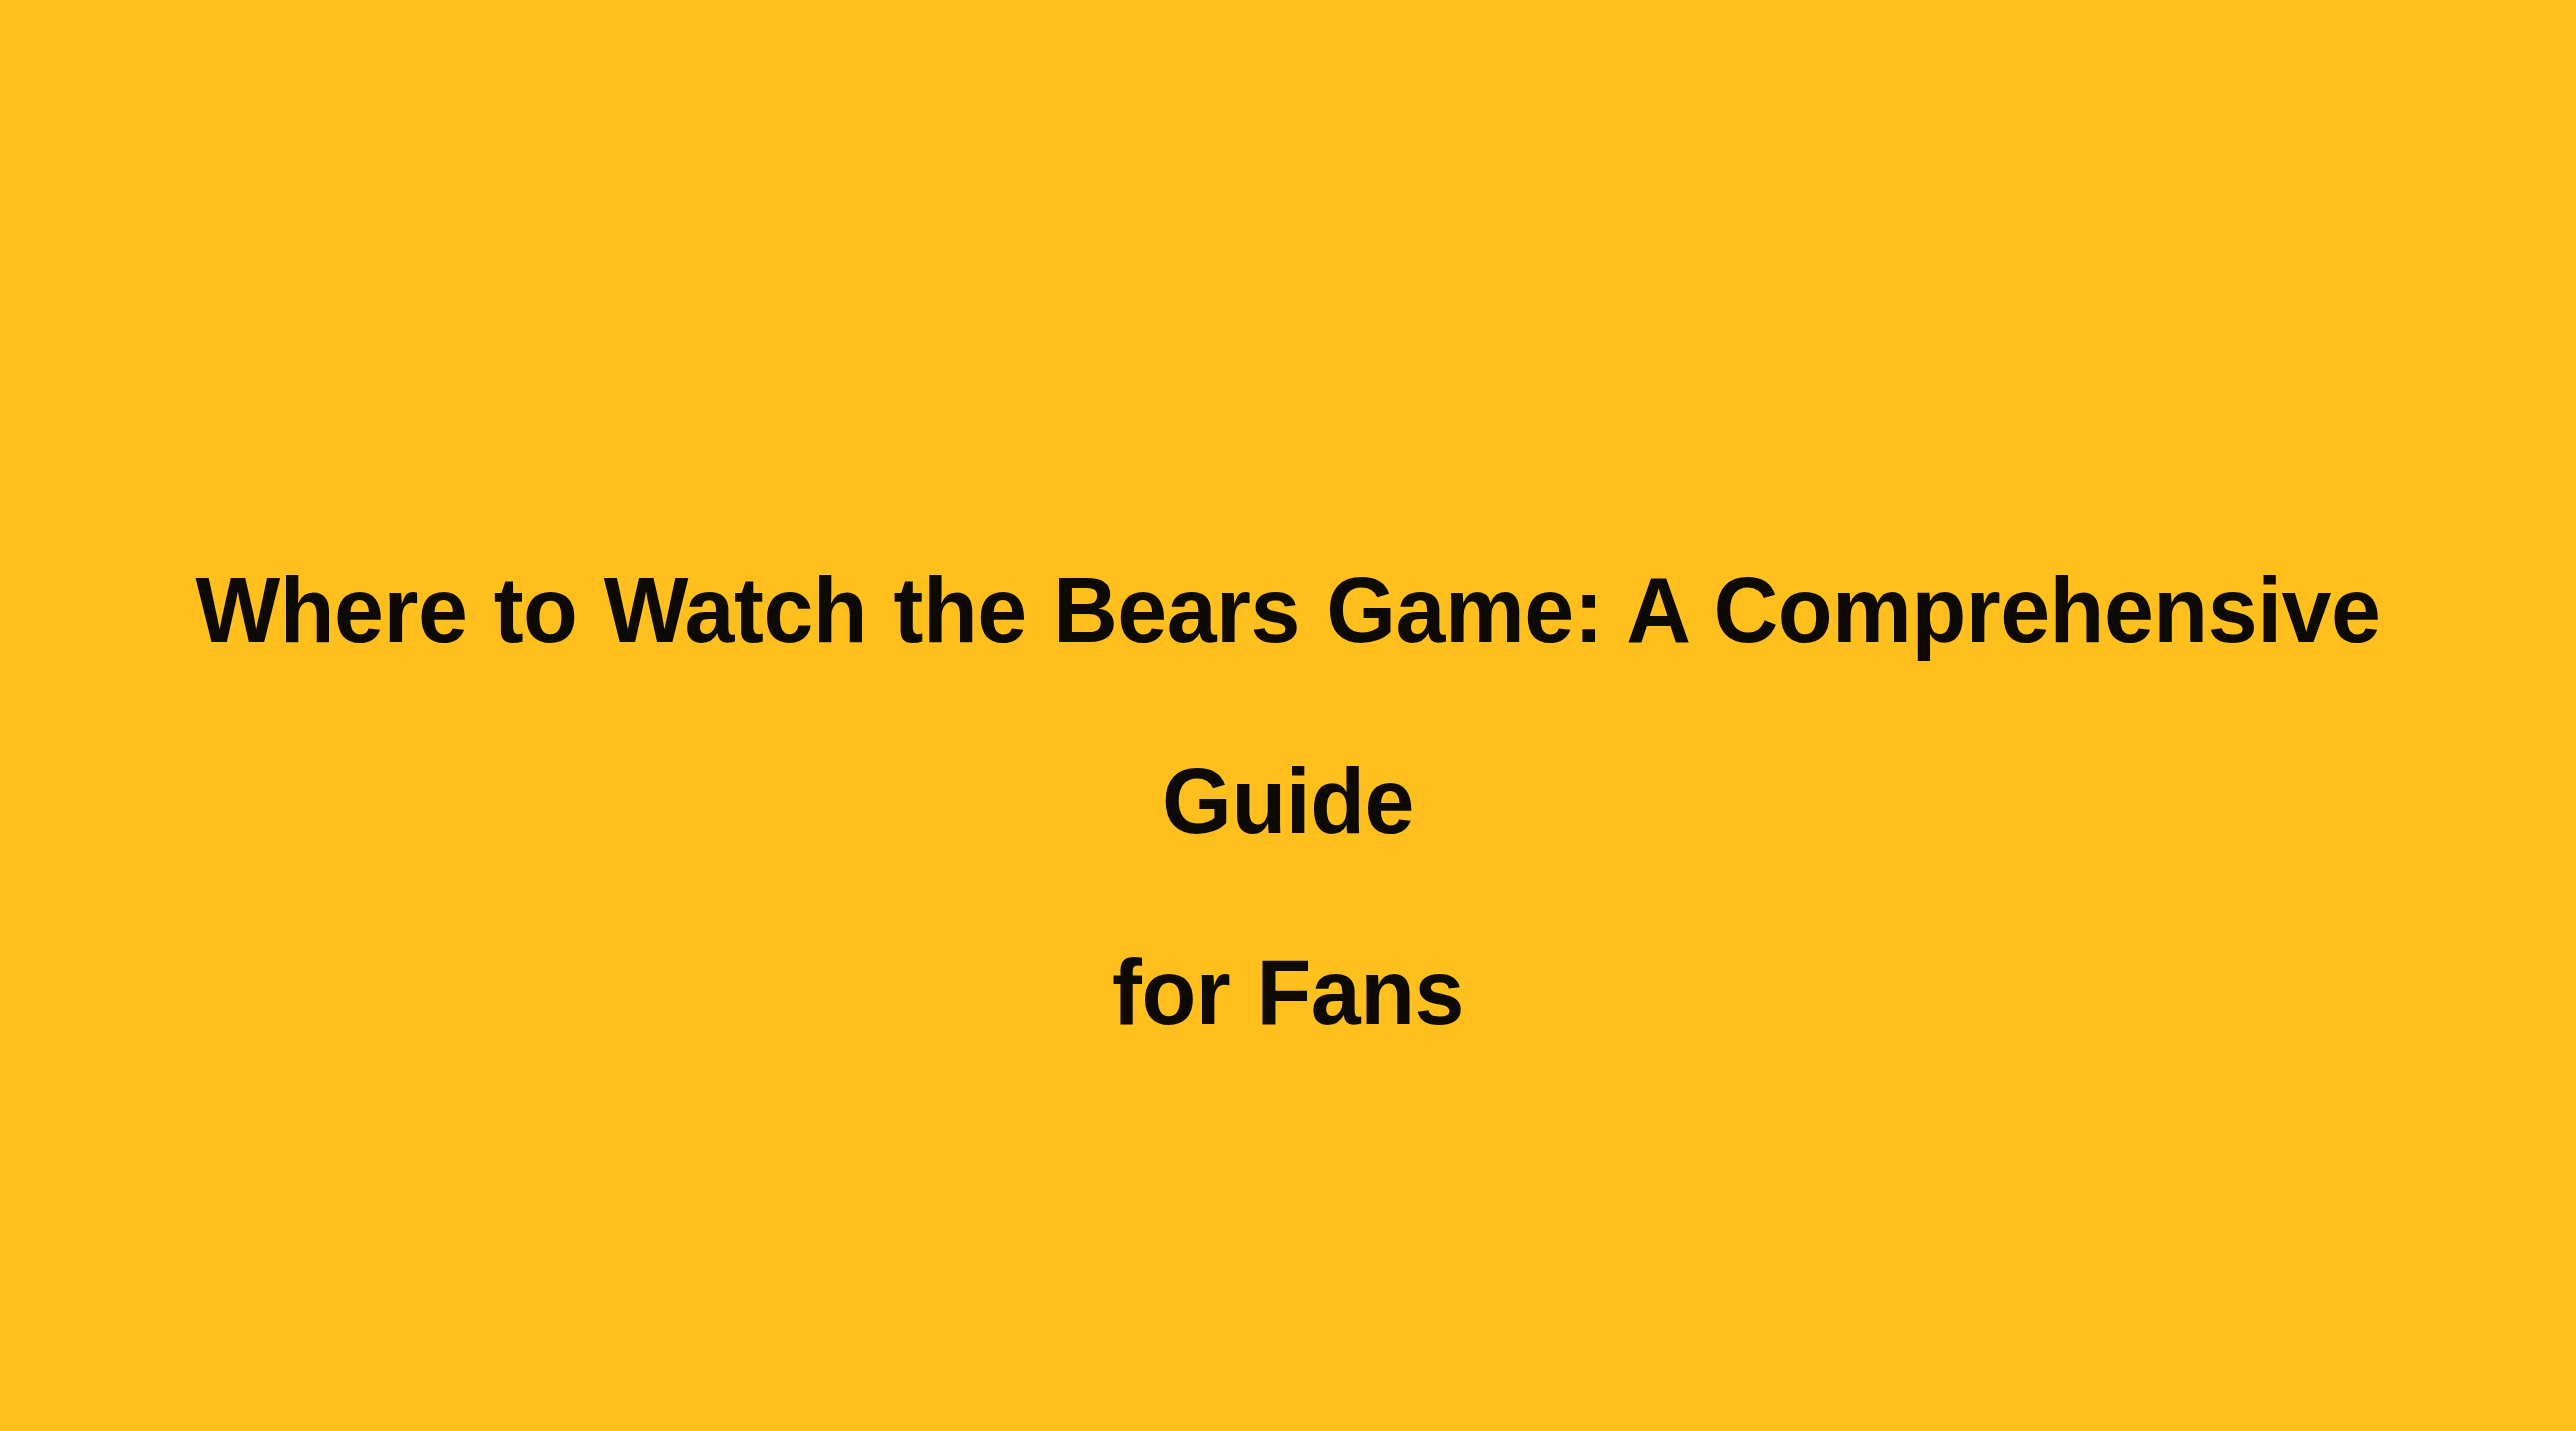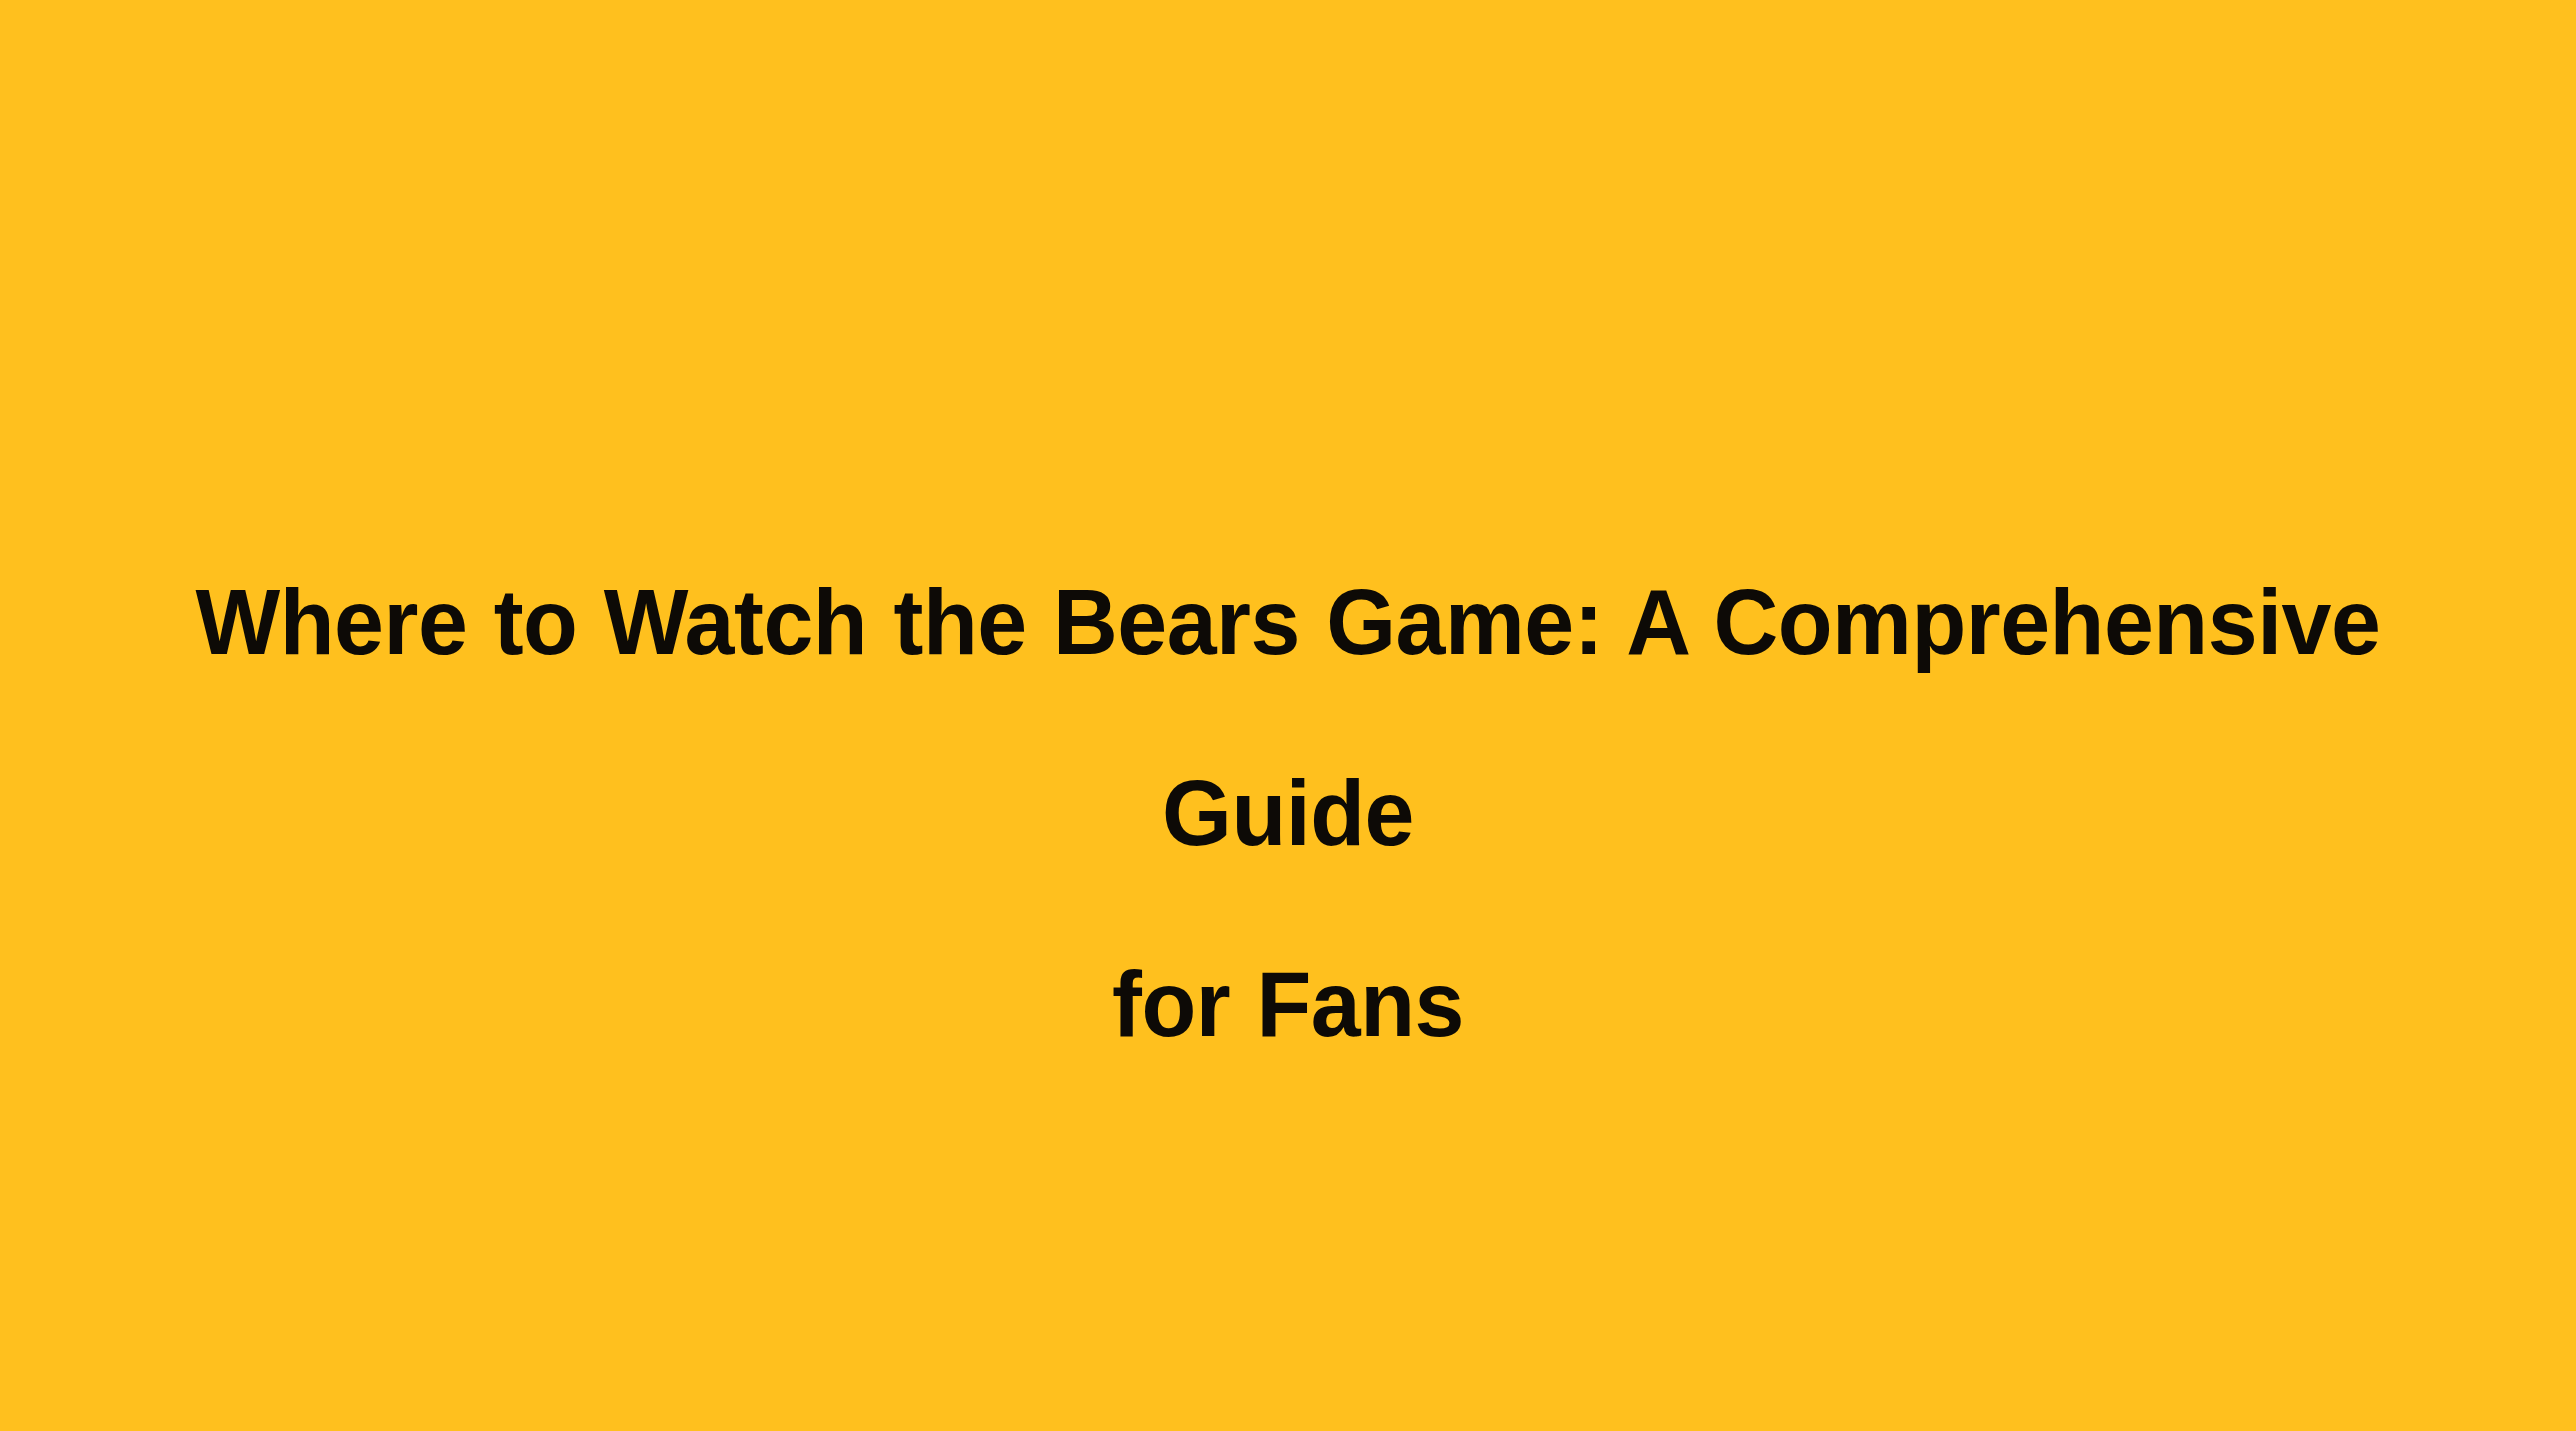--- a/index.html
+++ b/index.html
@@ -24,21 +24,21 @@
     background: #FFC01E;
     display: flex;
     flex-direction: column;
     align-items: center;
     justify-content: flex-start;
   }
 
   
   .hero-title-block {
     width: 2462px;
-    margin: 12px auto;
+    margin: 0 auto;
     padding-top: 515px;
     text-align: center;
   }
 
   .hero-title {
     margin: 0;
     padding: 0;
     color: #0D0A06;
     font-family: "Liberation Sans", "DejaVu Sans", sans-serif;
     font-weight: 700;

